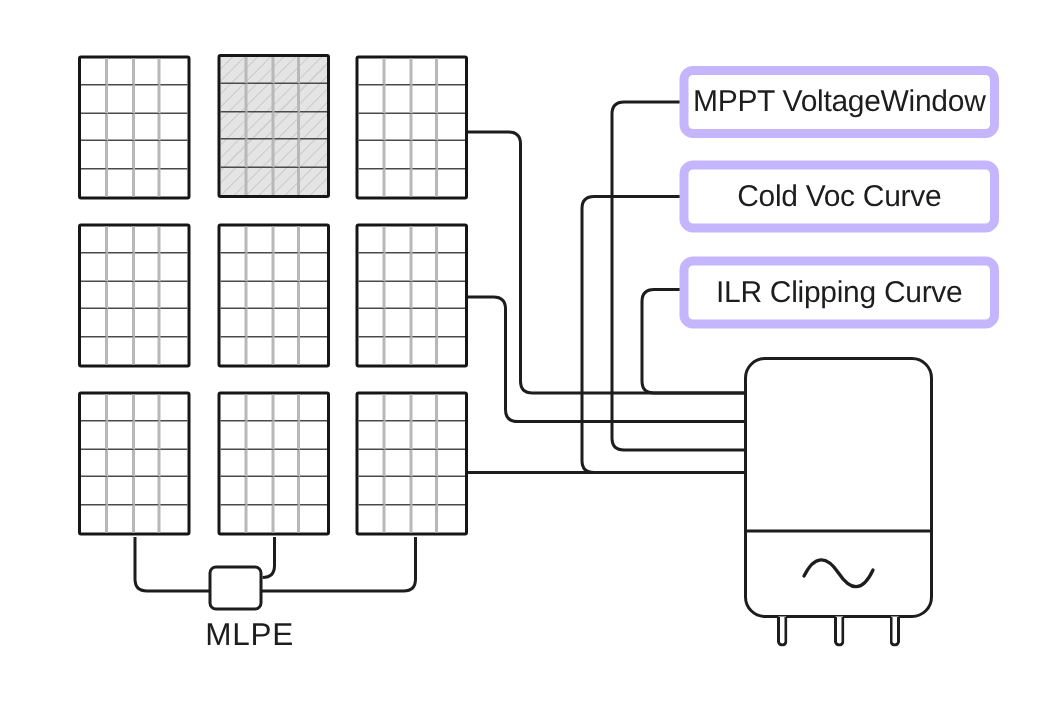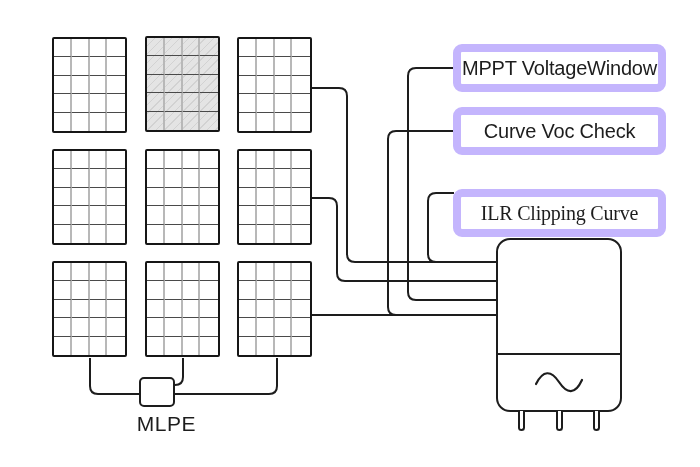--- a/index.html
+++ b/index.html
@@ -24,25 +24,25 @@
   .panel .cell{border-right:2.5px solid #b8b8b8;border-bottom:1.5px solid #4a4a4a;}
   .panel .cell:nth-child(4n){border-right:none;}
   .panel .cell:nth-child(n+17){border-bottom:none;}
   .p1{left:52px;top:37px;}  .p2{left:145px;top:36px;} .p3{left:237px;top:37px;}
   .p4{left:52px;top:149px;} .p5{left:145px;top:149px;}.p6{left:237px;top:149px;}
   .p7{left:52px;top:261px;} .p8{left:145px;top:261px;}.p9{left:237px;top:261px;}
 
   
   .callout{
     position:absolute;left:453px;width:213px;height:48px;box-sizing:border-box;
-    border:8px solid #c4b5fd;border-radius:9px;background:#ffffff;
+    border:6px solid #c4b5fd;border-radius:9px;background:#ffffff;
     display:flex;align-items:center;justify-content:center;
     font-size:20px;letter-spacing:-0.2px;white-space:nowrap;
   }
-  .c1{top:44px;} .c2{top:107px;} .c3{top:189px;font-family:Liberation Serif, serif;}
+  .c1{top:44px;} .c2{top:107px;} .c3{top:171px;}
 
   
   #inverter{position:absolute;left:496px;top:238px;width:126px;height:174px;}
   #inverter .body{
     position:absolute;left:0;top:0;width:100%;height:100%;box-sizing:border-box;
     background:#ffffff;border:2px solid #1d1d1d;border-radius:14px;
     display:flex;flex-direction:column;
   }
   #inverter .upper{height:113px;}
   #inverter .divider{border-top:2px solid #1d1d1d;}
@@ -277,21 +277,21 @@
       <div class="cell"></div>
       <div class="cell"></div>
       <div class="cell"></div>
       <div class="cell"></div>
     </div>
 
   <div class="callout c1">
     <span>MPPT VoltageWindow</span>
   </div>
   <div class="callout c2">
-    <span>Curve Voc Check</span>
+    <span>Cold Voc Curve</span>
   </div>
   <div class="callout c3">
     <span>ILR Clipping Curve</span>
   </div>
 
   <div id="inverter">
     <div class="body">
       <div class="upper"></div>
       <div class="divider"></div>
       <div class="lower">

